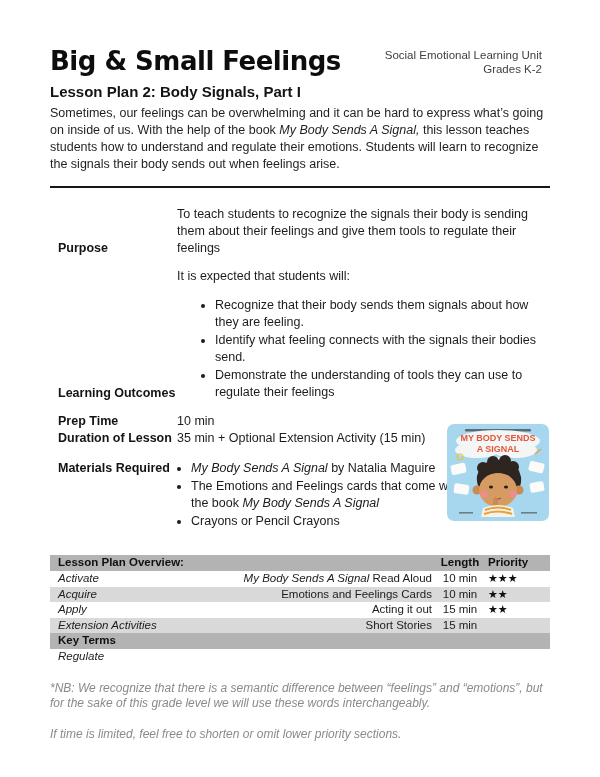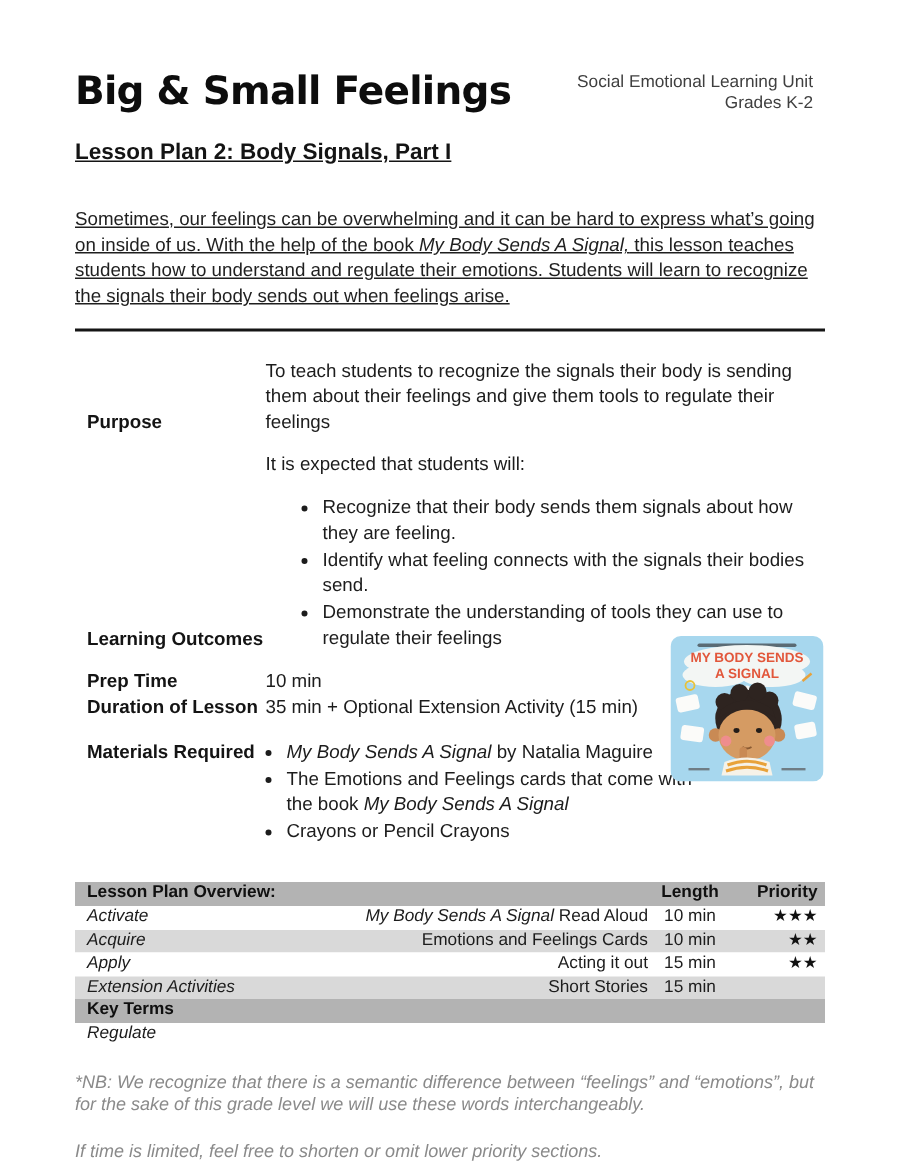--- a/index.html
+++ b/index.html
@@ -19,27 +19,25 @@
     font-family:"DejaVu Sans", sans-serif;
     font-size:26px;font-weight:800;letter-spacing:-0.5px;
     color:#0d0d0d;margin:0;line-height:30px;
   }
   .unit-block{
     text-align:right;font-size:11.5px;line-height:14px;color:#3f3f3f;
     padding-top:2px;
   }
   .lesson-title{
     font-size:15px;font-weight:bold;color:#141414;
-    margin-top:17px;
-    text-decoration:underline;
+    margin-top:7px;
   }
   .intro{
-    margin-top:28px;font-size:12.5px;line-height:17px;color:#1f1f1f;
+    margin-top:5px;font-size:12.5px;line-height:17px;color:#1f1f1f;
     width:500px;
-    text-decoration:underline;
   }
   .intro i, .bk-italic{font-style:italic;}
   .rule{
     margin-top:13px;height:2px;background:#151515;width:500px;border:none;
   }
   
   .details{margin-top:18px;font-size:12.5px;line-height:17px;}
   .drow{display:flex;margin-bottom:0;}
   .dlabel{width:127px;flex:0 0 127px;font-weight:bold;padding-left:8px;box-sizing:border-box;color:#141414;}
   .dvalue{flex:1;max-width:365px;}
@@ -58,21 +56,21 @@
   .ov-table{
     margin-top:24px;width:500px;font-size:11.5px;line-height:15.5px;
   }
   .trow{display:flex;align-items:center;height:15.5px;}
   .t-head{background:#b3b3b3;font-weight:bold;height:16px;color:#101010;}
   .t-gray{background:#d9d9d9;}
   .t-white{background:#ffffff;}
   .c1{width:135px;flex:0 0 135px;padding-left:8px;box-sizing:border-box;font-style:italic;}
   .c2{flex:1;text-align:right;}
   .c3{width:56px;flex:0 0 56px;text-align:center;}
-  .c4{width:62px;flex:0 0 62px;text-align:right;padding-right:5px;box-sizing:border-box;}
+  .c4{width:62px;flex:0 0 62px;padding-right:5px;box-sizing:border-box;}
   .stars{font-size:11px;letter-spacing:0px;color:#111;}
   .t-head .c12{flex:1;padding-left:8px;}
   
   .notes{
     margin-top:16px;font-size:12px;line-height:15.5px;
     font-style:italic;color:#8a8a8a;width:505px;
   }
   .notes p{margin:0 0 15px 0;}
 </style>
 </head>

